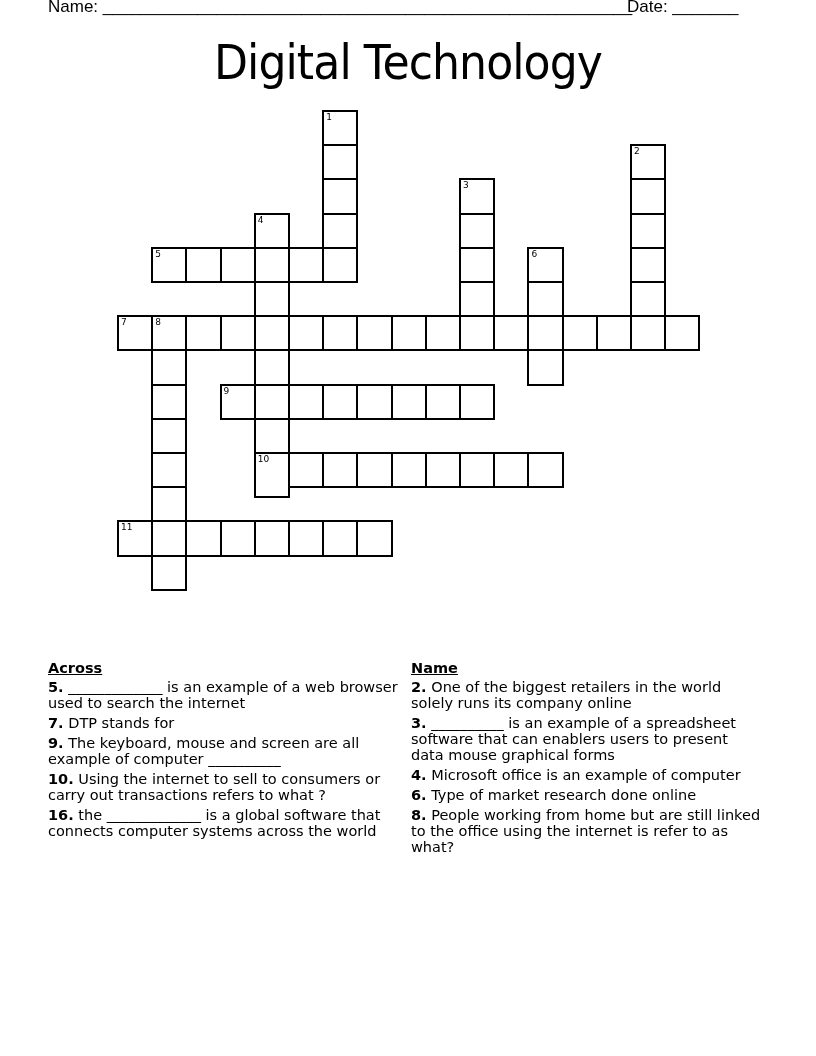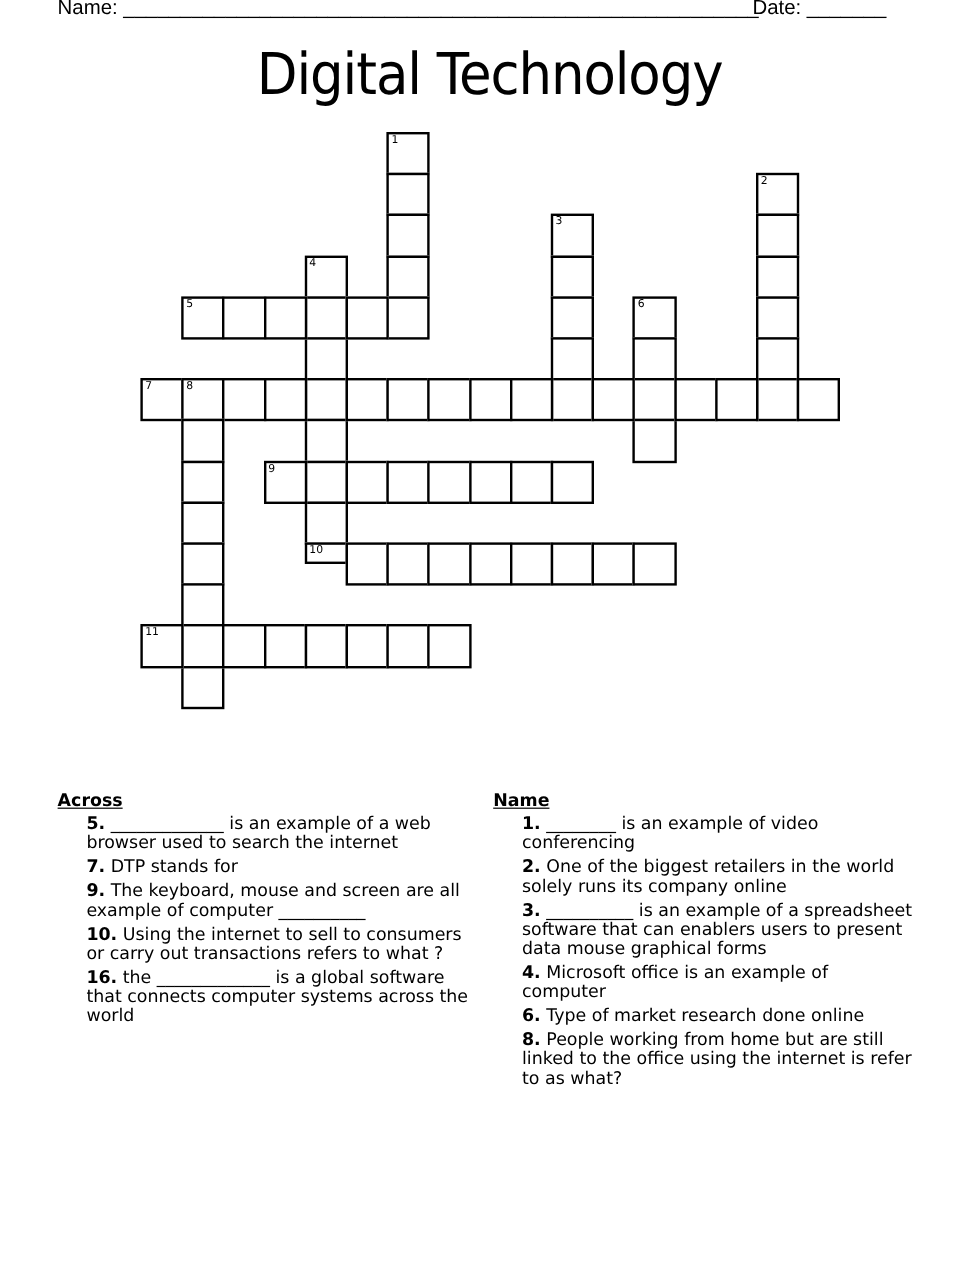--- a/index.html
+++ b/index.html
@@ -7,21 +7,21 @@
   .hdr { position:absolute; top:-3px; left:48px; font-family:"Liberation Sans", sans-serif; font-size:17px; white-space:nowrap; }
   .hdr .date { position:absolute; left:579px; top:0; }
   .title { position:absolute; top:34px; left:0; width:816px; text-align:center; font-family:"DejaVu Sans", sans-serif; font-size:48px; letter-spacing:-1px; transform:scaleX(0.92); }
   .grid { position:absolute; left:0; top:0; width:816px; height:700px; }
   .cell { position:absolute; width:34.2px; height:34.2px; box-sizing:border-box; border:2px solid #000; background:#fff; }
   .cell .num { position:absolute; top:1px; left:2px; font-family:"DejaVu Sans", sans-serif; font-size:9px; line-height:9px; }
   .clues { position:absolute; top:660px; font-family:"DejaVu Sans", sans-serif; font-size:14.5px; line-height:16px; }
   .clues.across { left:48px; width:350px; }
   .clues.down { left:411px; width:350px; }
   .clues h3 { margin:0 0 3px 0; font-size:14.5px; font-weight:bold; text-decoration:underline; }
-  .clue { margin-bottom:4px;margin-left:24px; }
+  .clue { margin-bottom:4px; }
   .clue b { font-weight:bold; }
 </style>
 </head>
 <body>
 
 <div class="hdr">
   <span>Name: ________________________________________________________</span>
   <span class="date">Date: _______</span>
 </div>
 
@@ -52,21 +52,21 @@
     <div class="cell" style="left: 459px; top: 315.2px; width: 36.2px; height: 36.2px;"></div>
     <div class="cell" style="left: 253.8px; top: 212.6px; width: 36.2px; height: 36.2px;">
       <span class="num">4</span>
     </div>
     <div class="cell" style="left: 253.8px; top: 246.8px; width: 36.2px; height: 36.2px;"></div>
     <div class="cell" style="left: 253.8px; top: 281px; width: 36.2px; height: 36.2px;"></div>
     <div class="cell" style="left: 253.8px; top: 315.2px; width: 36.2px; height: 36.2px;"></div>
     <div class="cell" style="left: 253.8px; top: 349.4px; width: 36.2px; height: 36.2px;"></div>
     <div class="cell" style="left: 253.8px; top: 383.6px; width: 36.2px; height: 36.2px;"></div>
     <div class="cell" style="left: 253.8px; top: 417.8px; width: 36.2px; height: 36.2px;"></div>
-    <div class="cell" style="left: 253.8px; top: 452px; width: 36.2px; height: 18px;">
+    <div class="cell" style="left: 253.8px; top: 452px; width: 36.2px; height: 46px;">
       <span class="num">10</span>
     </div>
     <div class="cell" style="left: 151.2px; top: 246.8px; width: 36.2px; height: 36.2px;">
       <span class="num">5</span>
     </div>
     <div class="cell" style="left: 185.4px; top: 246.8px; width: 36.2px; height: 36.2px;"></div>
     <div class="cell" style="left: 219.6px; top: 246.8px; width: 36.2px; height: 36.2px;"></div>
     <div class="cell" style="left: 288px; top: 246.8px; width: 36.2px; height: 36.2px;"></div>
     <div class="cell" style="left: 527.4px; top: 246.8px; width: 36.2px; height: 36.2px;">
       <span class="num">6</span>
@@ -133,20 +133,19 @@
       <div class="clue"><b>7.</b><span> DTP stands for</span></div>
       <div class="clue"><b>9.</b><span> The keyboard, mouse and screen are all example of computer __________</span></div>
       <div class="clue"><b>10.</b><span> Using the internet to sell to consumers or carry out transactions refers to what ?</span></div>
       <div class="clue"><b>16.</b><span> the _____________ is a global software that connects computer systems across the world</span></div>
     </div>
 </div>
 
 <div class="clues down">
   <h3>Name</h3>
   <div id="down-list">
-      <div class="clue"><b>1.</b><span> ________ is an example of video conferencing</span></div>
       <div class="clue"><b>2.</b><span> One of the biggest retailers in the world solely runs its company online</span></div>
       <div class="clue"><b>3.</b><span> __________ is an example of a spreadsheet software that can enablers users to present data mouse graphical forms</span></div>
       <div class="clue"><b>4.</b><span> Microsoft office is an example of computer</span></div>
       <div class="clue"><b>6.</b><span> Type of market research done online</span></div>
       <div class="clue"><b>8.</b><span> People working from home but are still linked to the office using the internet is refer to as what?</span></div>
     </div>
 </div>
 
 </body></html>

